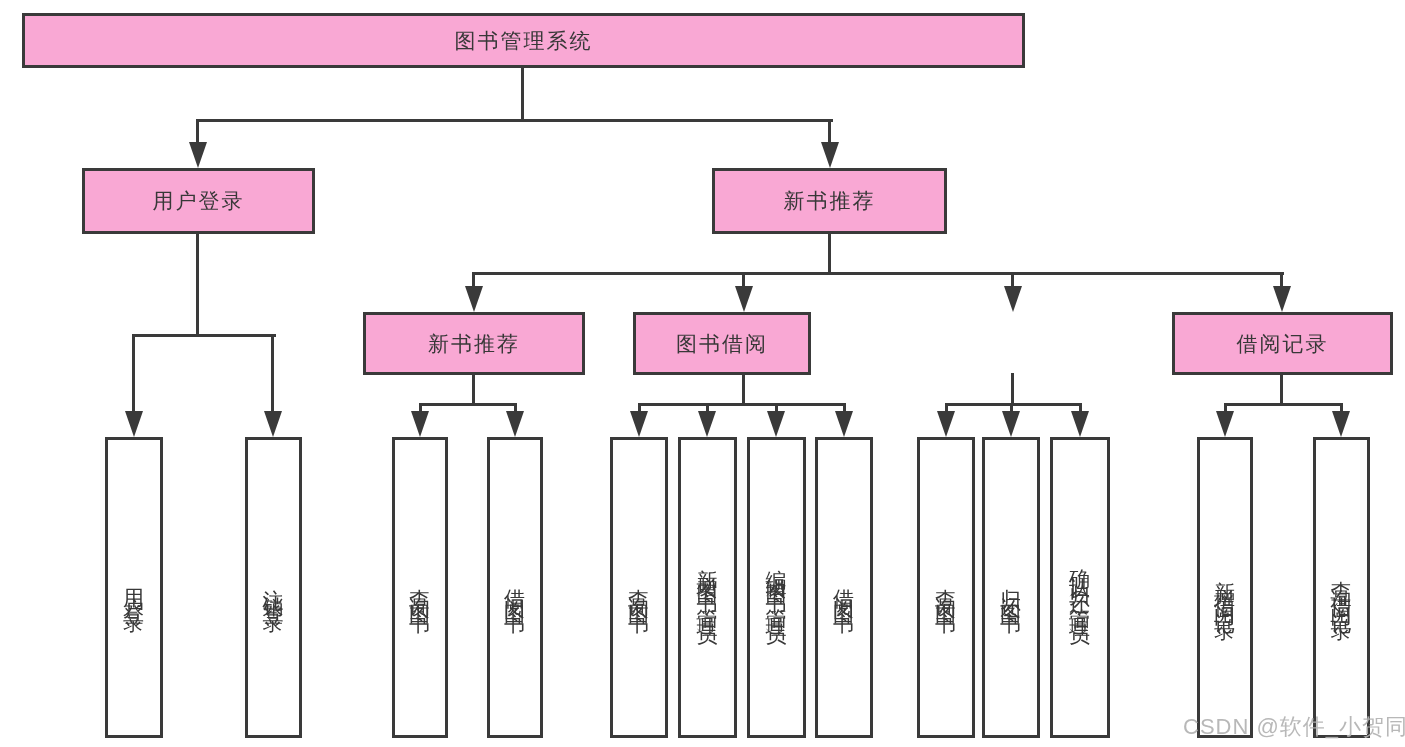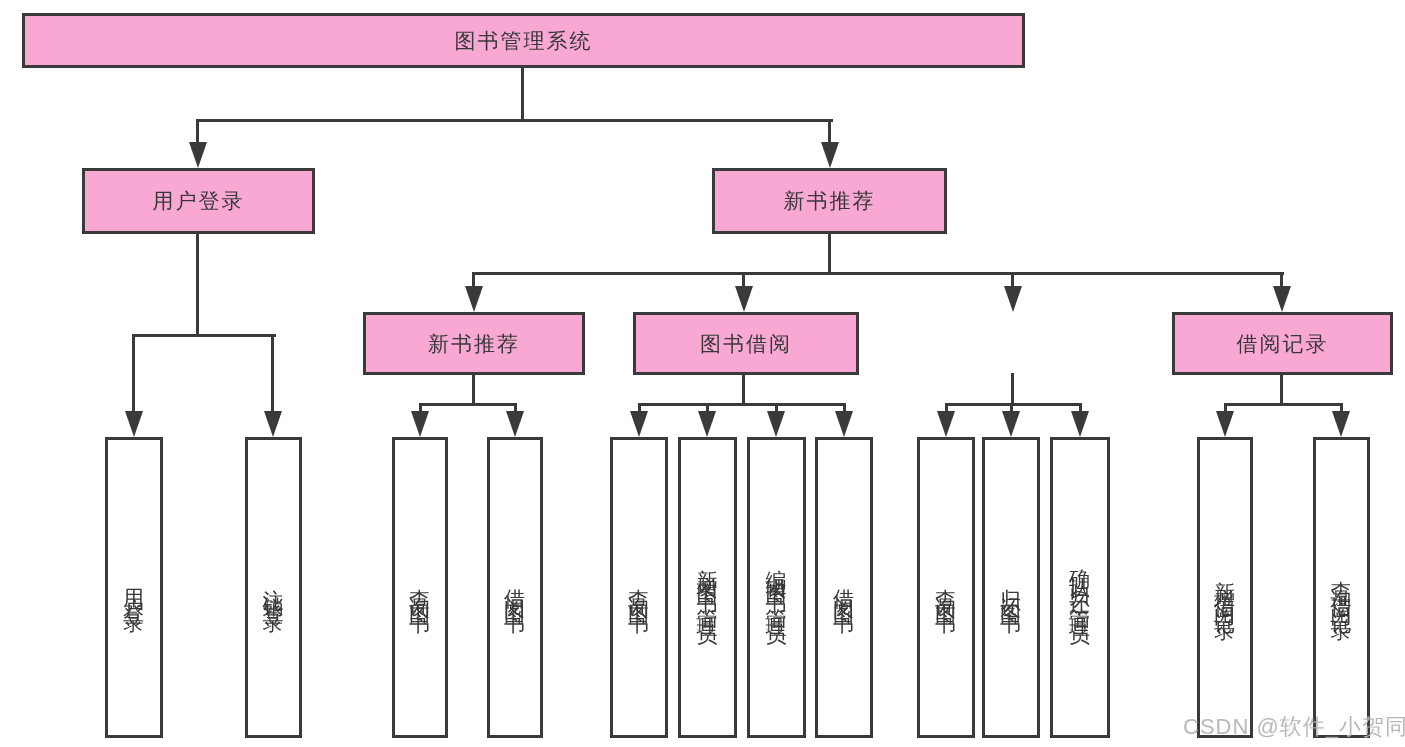--- a/index.html
+++ b/index.html
@@ -42,21 +42,21 @@
   <div class="box" style="left:82px;top:168px;width:233px;height:66px;">
     <span class="lbl">用户登录</span>
   </div>
   <div class="box" style="left:712px;top:168px;width:235px;height:66px;">
     <span class="lbl">新书推荐</span>
   </div>
 
   <div class="box" style="left:363px;top:312px;width:222px;height:63px;">
     <span class="lbl">新书推荐</span>
   </div>
-  <div class="box" style="left:633px;top:312px;width:226px;height:63px;">
+  <div class="box" style="left:633px;top:312px;width:178px;height:63px;">
     <span class="lbl">图书借阅</span>
   </div>
   <div class="box" style="left:1172px;top:312px;width:221px;height:63px;">
     <span class="lbl">借阅记录</span>
   </div>
 
   <div class="vbox" style="left:105px;width:58px;">
     <span class="vlbl">用户登录</span>
   </div>
   <div class="vbox" style="left:245px;width:57px;">

